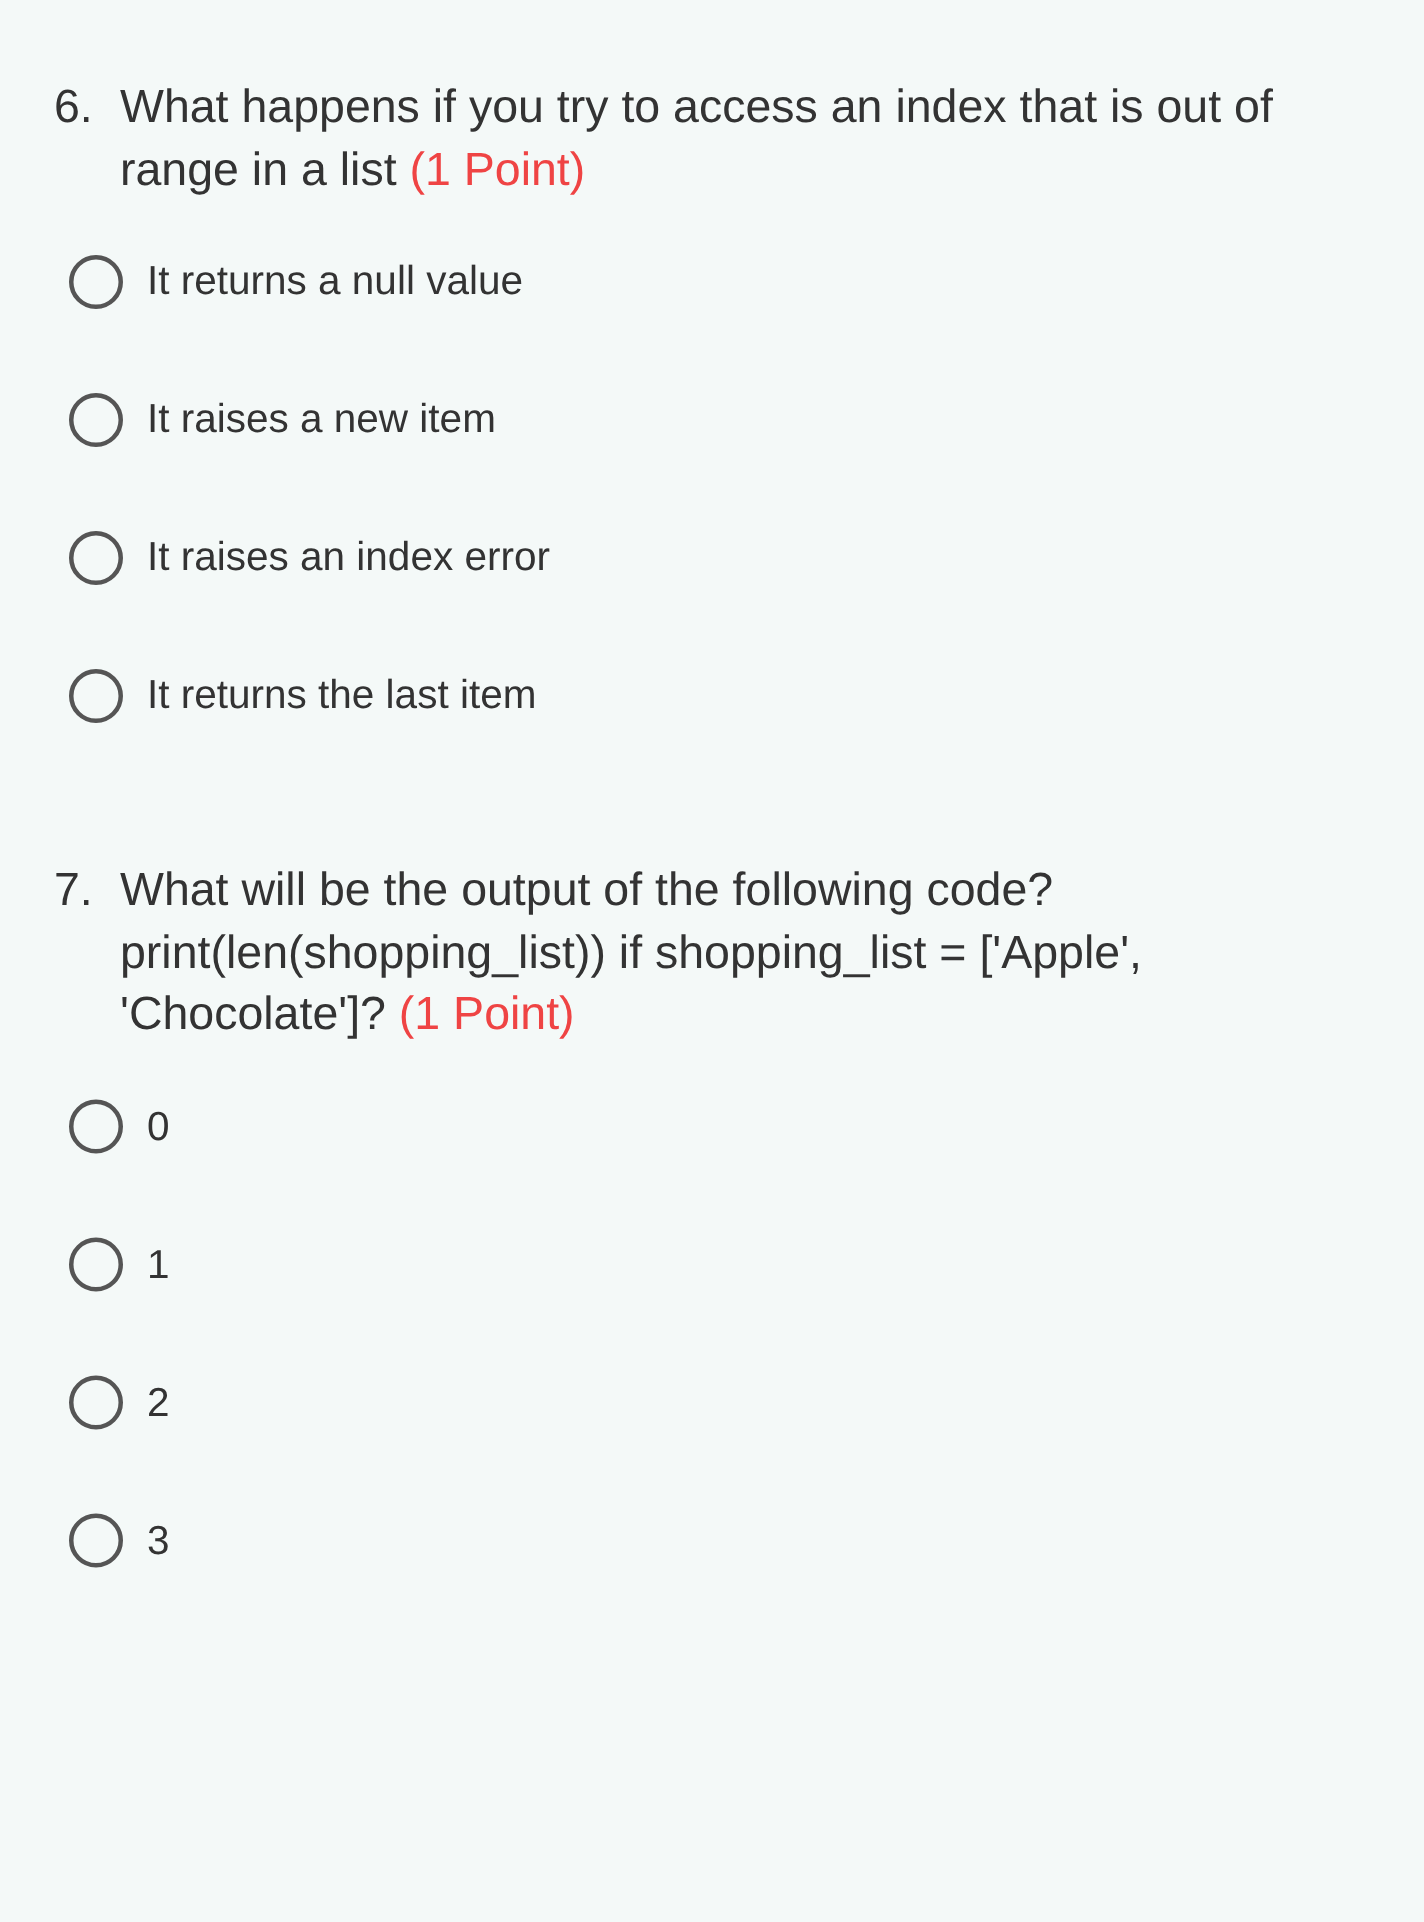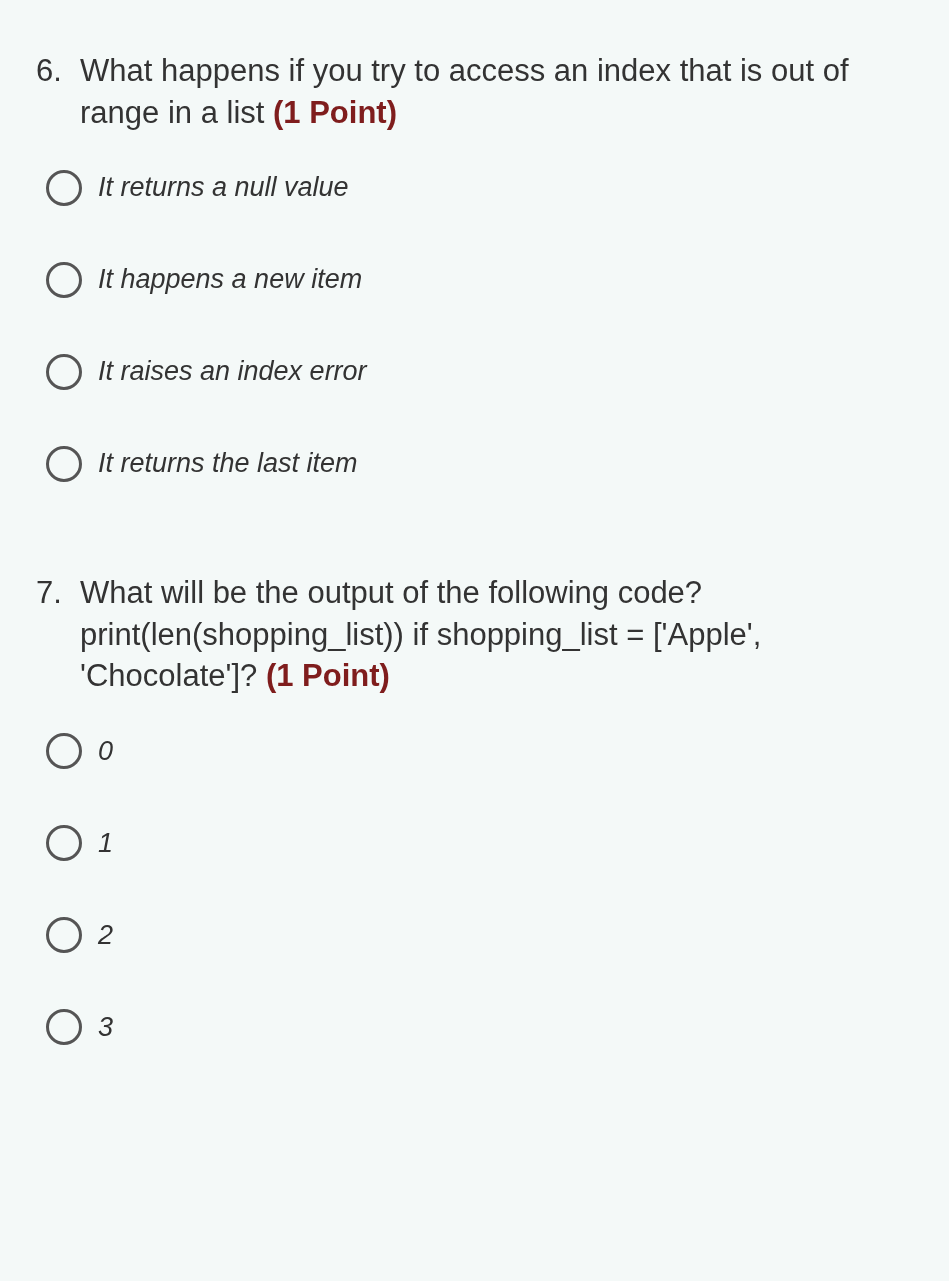--- a/index.html
+++ b/index.html
@@ -28,22 +28,21 @@
   }
   .qnum {
     flex: 0 0 auto;
     min-width: 44px;
     color: #333;
   }
   .qtext {
     flex: 1 1 auto;
   }
   .points {
-    color: #7f1d1d;
-    font-weight: bold;
+    color: #ef4444;
   }
   .options {
     padding-left: 10px;
   }
   .option {
     display: flex;
     align-items: center;
     gap: 16px;
     margin-bottom: 56px;
     cursor: pointer;
@@ -53,21 +52,20 @@
     flex: 0 0 auto;
     width: 36px;
     height: 36px;
     border: 3px solid #555;
     border-radius: 50%;
     background: transparent;
   }
   .option-label {
     font-size: 27px;
     color: #333;
-    font-style: italic;
   }
 </style>
 </head>
 <body>
 
 <div class="page">
 
   <div class="question-block">
     <div class="question-header">
       <span class="qnum">6.</span>
@@ -75,21 +73,21 @@
         <span>What happens if you try to access an index that is out of range in a list </span><span class="points">(1 Point)</span>
       </span>
     </div>
     <div class="options">
       <div class="option">
         <span class="radio"></span>
         <span class="option-label">It returns a null value</span>
       </div>
       <div class="option">
         <span class="radio"></span>
-        <span class="option-label">It happens a new item</span>
+        <span class="option-label">It raises a new item</span>
       </div>
       <div class="option">
         <span class="radio"></span>
         <span class="option-label">It raises an index error</span>
       </div>
       <div class="option">
         <span class="radio"></span>
         <span class="option-label">It returns the last item</span>
       </div>
     </div>

